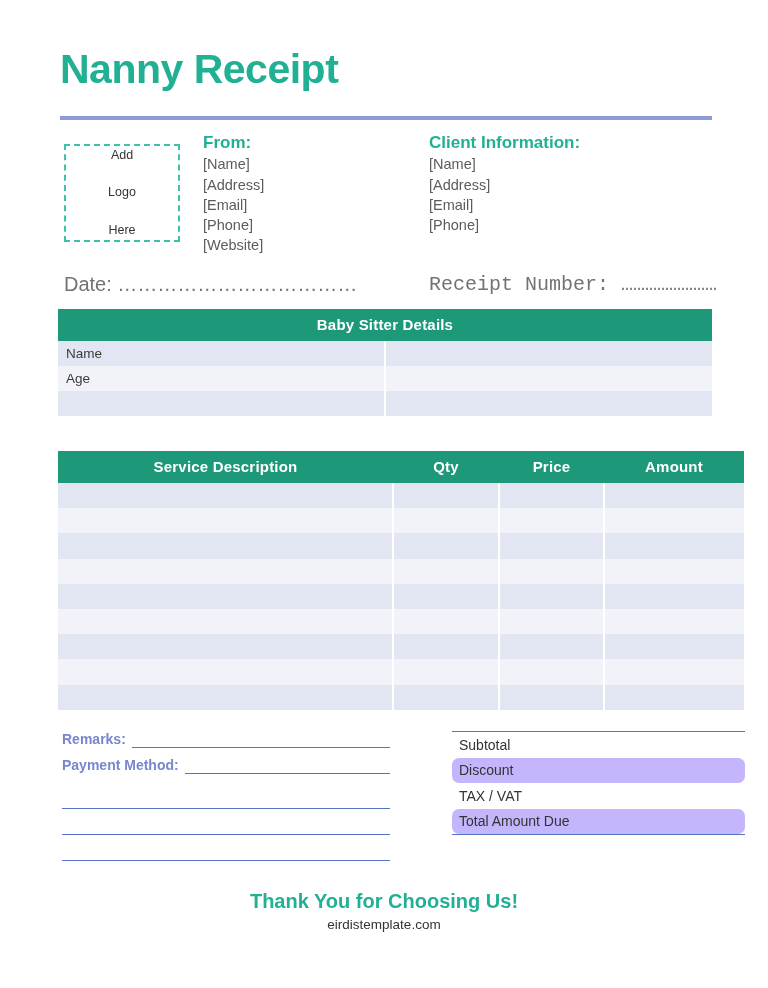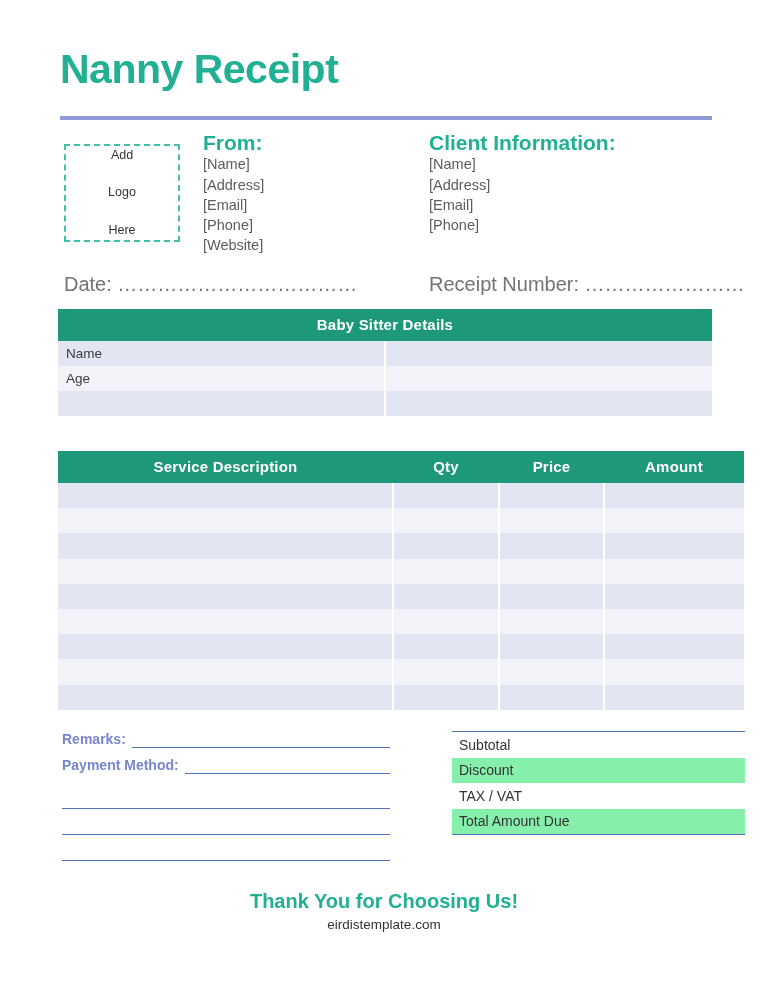--- a/index.html
+++ b/index.html
@@ -69,37 +69,37 @@
   .addr {
     position: absolute;
     font-size: 14.5px;
     line-height: 20.3px;
     color: #5c5c5c;
   }
   .addr.from { left: 203px; top: 133px; }
   .addr.client { left: 429px; top: 133px; }
   .addr .head {
     font-weight: bold;
-    font-size: 21px;
+    font-size: 17px;
     color: #21b093;
     display: block;
     margin-bottom: 1px;
   }
   .addr .line { display: block; }
 
   
   .datefield {
     position: absolute;
     font-size: 20px;
     color: #737373;
     white-space: nowrap;
     text-align: center;
   }
   .datefield.date { left: 64px; top: 273px; }
-  .datefield.receipt { left: 429px; top: 273px; }
+  .datefield.receipt { left: 429px; top: 273px; font-family: Liberation Mono, monospace; }
 
   
   .tbl {
     position: absolute;
     left: 58px;
     width: 654px;
     border-collapse: collapse;
     table-layout: fixed;
   }
   .tbl th {
@@ -175,21 +175,21 @@
   }
   .tot-row {
     height: 25.5px;
     display: flex;
     align-items: center;
     padding-left: 7px;
     font-size: 14px;
     color: #333333;
     box-sizing: border-box;
   }
-  .tot-row.shade { background: #86efac; }
+  .tot-row.shade { background: #c4b5fd; border-radius: 7px; }
   .tot-row.bold { font-weight: bold; color: #1b1b1b; }
 
   
   .thanks {
     position: absolute;
     left: 0; top: 890px;
     width: 768px;
     text-align: center;
     font-size: 20px;
     font-weight: bold;

